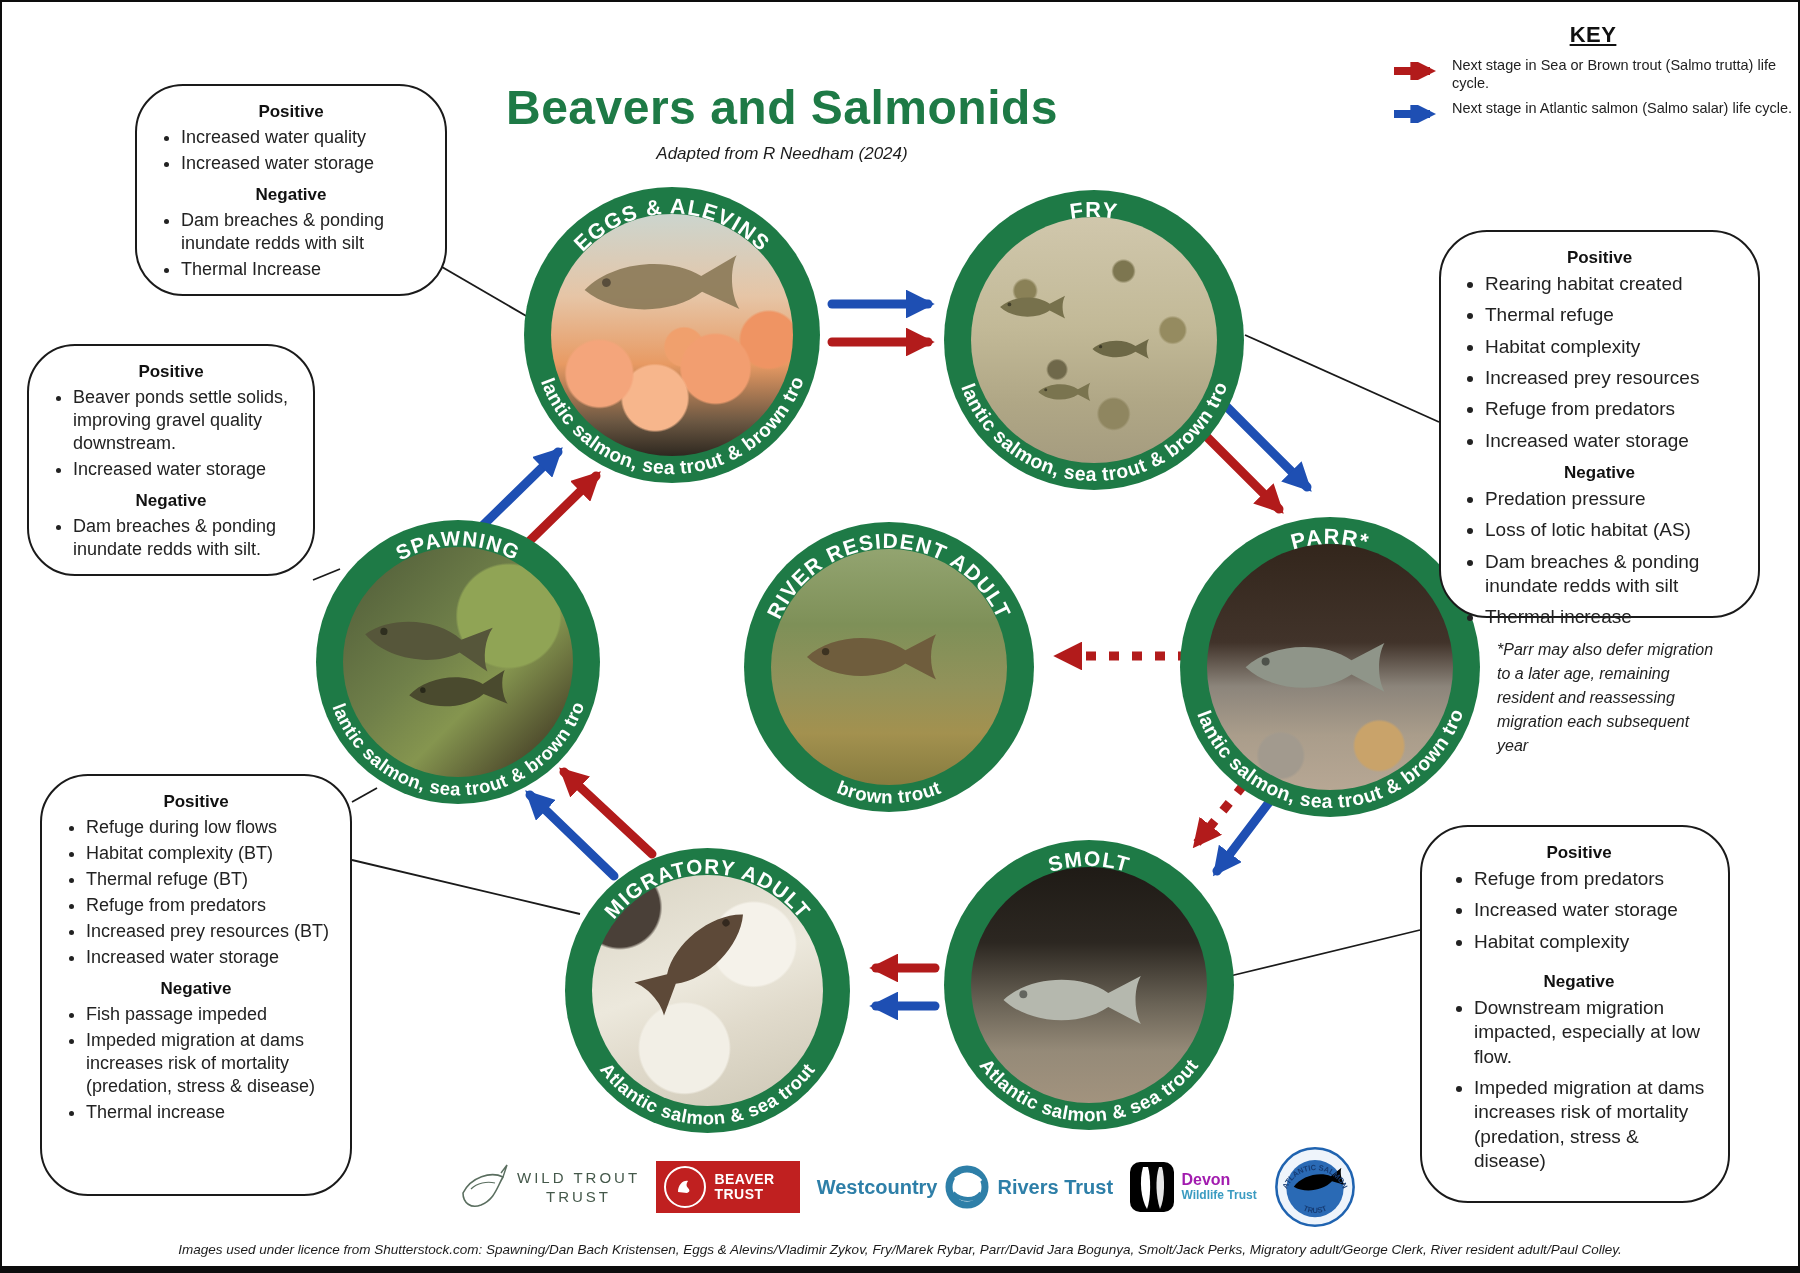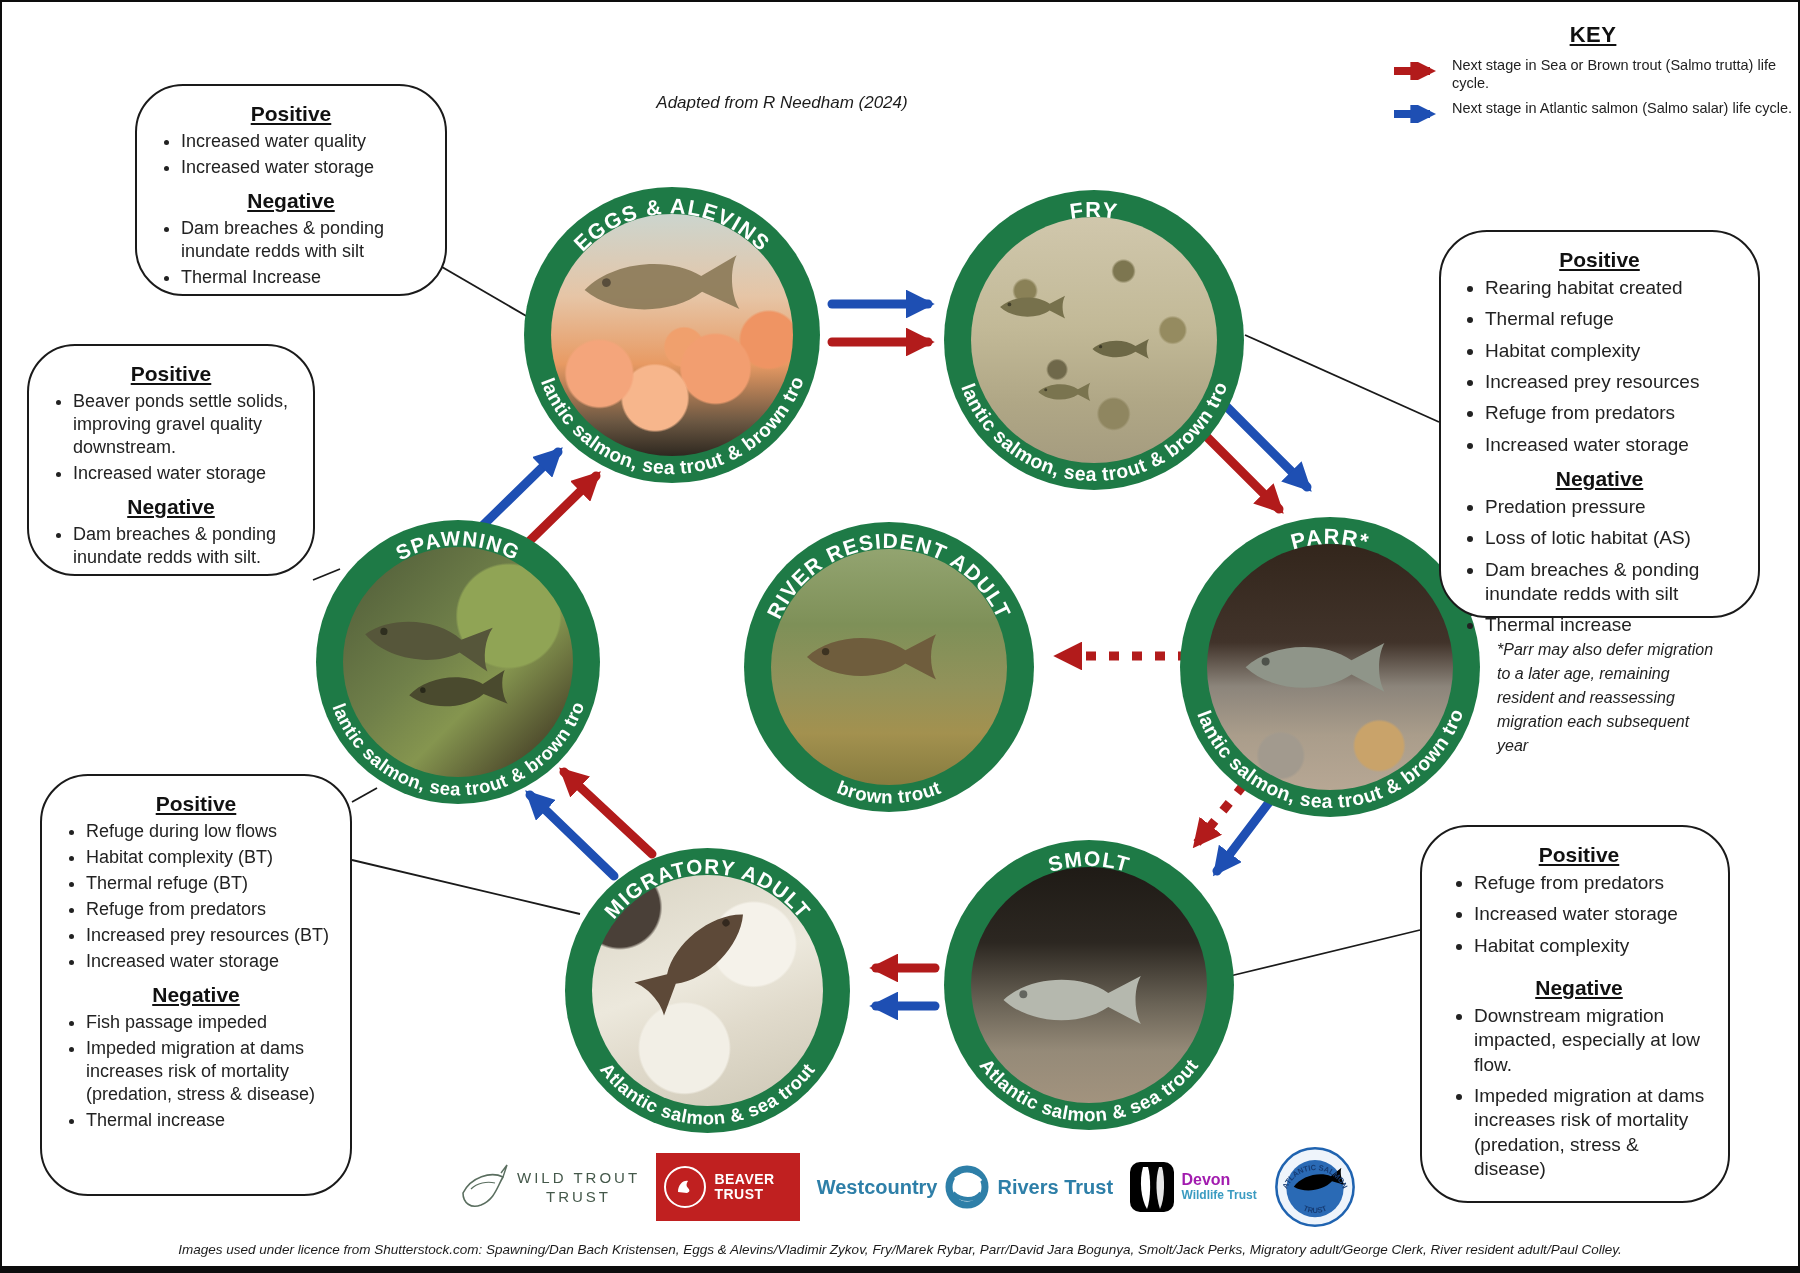--- a/index.html
+++ b/index.html
@@ -15,22 +15,22 @@
   .key{position:absolute;left:1390px;top:20px;width:402px;z-index:3;}
   .key h2{margin:0 0 8px 0;text-align:center;font-size:22px;font-weight:800;color:#111;
           text-decoration:underline;letter-spacing:.5px;}
   .key-row{display:flex;align-items:flex-start;margin-bottom:7px;}
   .key-row svg{flex:0 0 52px;margin-top:6px;}
   .key-row .ktext{font-size:14.5px;line-height:1.25;color:#222;padding-left:8px;}
 
   
   .box{position:absolute;background:#fff;border:2px solid #1a1a1a;border-radius:48px;
        box-sizing:border-box;padding:14px 18px 10px 18px;z-index:3;}
-  .box h3{margin:2px 0 2px 0;text-align:center;font-size:21px;font-weight:800;color:#111;
-          text-decoration:underline;}
+  .box h3{margin:2px 0 2px 0;text-align:center;font-size:17px;font-weight:800;color:#111;
+          }
   .box ul{margin:4px 0 10px 0;padding-left:26px;}
   .box li{font-size:18px;line-height:1.28;color:#222;margin-bottom:3px;}
   .box.roomy li{margin-bottom:7px;font-size:19px;}
 
   #box-topleft{left:133px;top:82px;width:312px;height:212px;}
   #box-left{left:25px;top:342px;width:288px;height:232px;}
   #box-bottomleft{left:38px;top:772px;width:312px;height:422px;}
   #box-right{left:1437px;top:228px;width:321px;height:388px;}
   #box-bottomright{left:1418px;top:823px;width:310px;height:378px;padding-left:26px;}
 
@@ -99,21 +99,21 @@
   .f-migr{width:62%;left:14%;top:22%;color:#5d4938;transform:rotate(-42deg) scaleX(-1);}
 
   
   #arrows{position:absolute;left:0;top:0;z-index:1;}
 
   
   .logos{position:absolute;left:455px;top:1135px;width:900px;height:100px;display:flex;
          align-items:center;justify-content:space-between;z-index:3;}
   .logo{display:flex;align-items:center;}
   .wtt-text{margin-left:8px;color:#44584a;font-size:15px;letter-spacing:3px;line-height:1.3;text-align:center;}
-  .beaver{background:#c02020;width:128px;height:68px;display:flex;align-items:center;padding:0 8px;}
+  .beaver{background:#c02020;width:128px;height:52px;display:flex;align-items:center;padding:0 8px;}
   .beaver .bcircle{width:38px;height:38px;border:2px solid #fff;border-radius:50%;flex:0 0 38px;
                    display:flex;align-items:center;justify-content:center;color:#fff;font-size:18px;}
   .beaver .btext{color:#fff;font-weight:800;font-size:14px;line-height:1.1;margin-left:8px;letter-spacing:.5px;}
   .wrt{color:#2e7fa8;font-size:20px;font-weight:600;}
   .wrt-circle{width:44px;height:44px;margin:0 8px;}
   .devon-badge{width:46px;height:52px;}
   .devon-text{margin-left:6px;line-height:1.05;}
   .devon-text .d1{font-weight:800;font-size:16px;color:#a21caf;}
   .devon-text .d2{font-size:12px;color:#3a9bc1;font-weight:700;}
   .ast{width:84px;height:84px;}
@@ -167,21 +167,21 @@
       <line x1="933" y1="1004" x2="874" y2="1004" stroke="#1e4fb3" marker-end="url(#mBlue)"></line>
       <line x1="612" y1="874" x2="528" y2="793" stroke="#1e4fb3" marker-end="url(#mBlue)"></line>
       <line x1="650" y1="852" x2="562" y2="770" stroke="#b21b1b" marker-end="url(#mRed)"></line>
       <line x1="470" y1="534" x2="556" y2="450" stroke="#1e4fb3" marker-end="url(#mBlue)"></line>
       <line x1="506" y1="560" x2="594" y2="474" stroke="#b21b1b" marker-end="url(#mRed)"></line>
     </g>
   </svg>
 
   <div class="title">
     <h1><br>
-        </h1>
+        <span>Beavers and Salmonids</span></h1>
     <div class="subtitle">Adapted from R Needham (2024)</div>
   </div>
 
   <div class="key">
     <h2>KEY</h2>
     <div class="key-row">
       <svg width="52" height="18">
         <line x1="2" y1="9" x2="38" y2="9" stroke="#b21b1b" stroke-width="8" marker-end="url(#mRed)"></line>
       </svg>
       <div class="ktext">Next stage in Sea or Brown trout (Salmo trutta) life cycle.</div>

